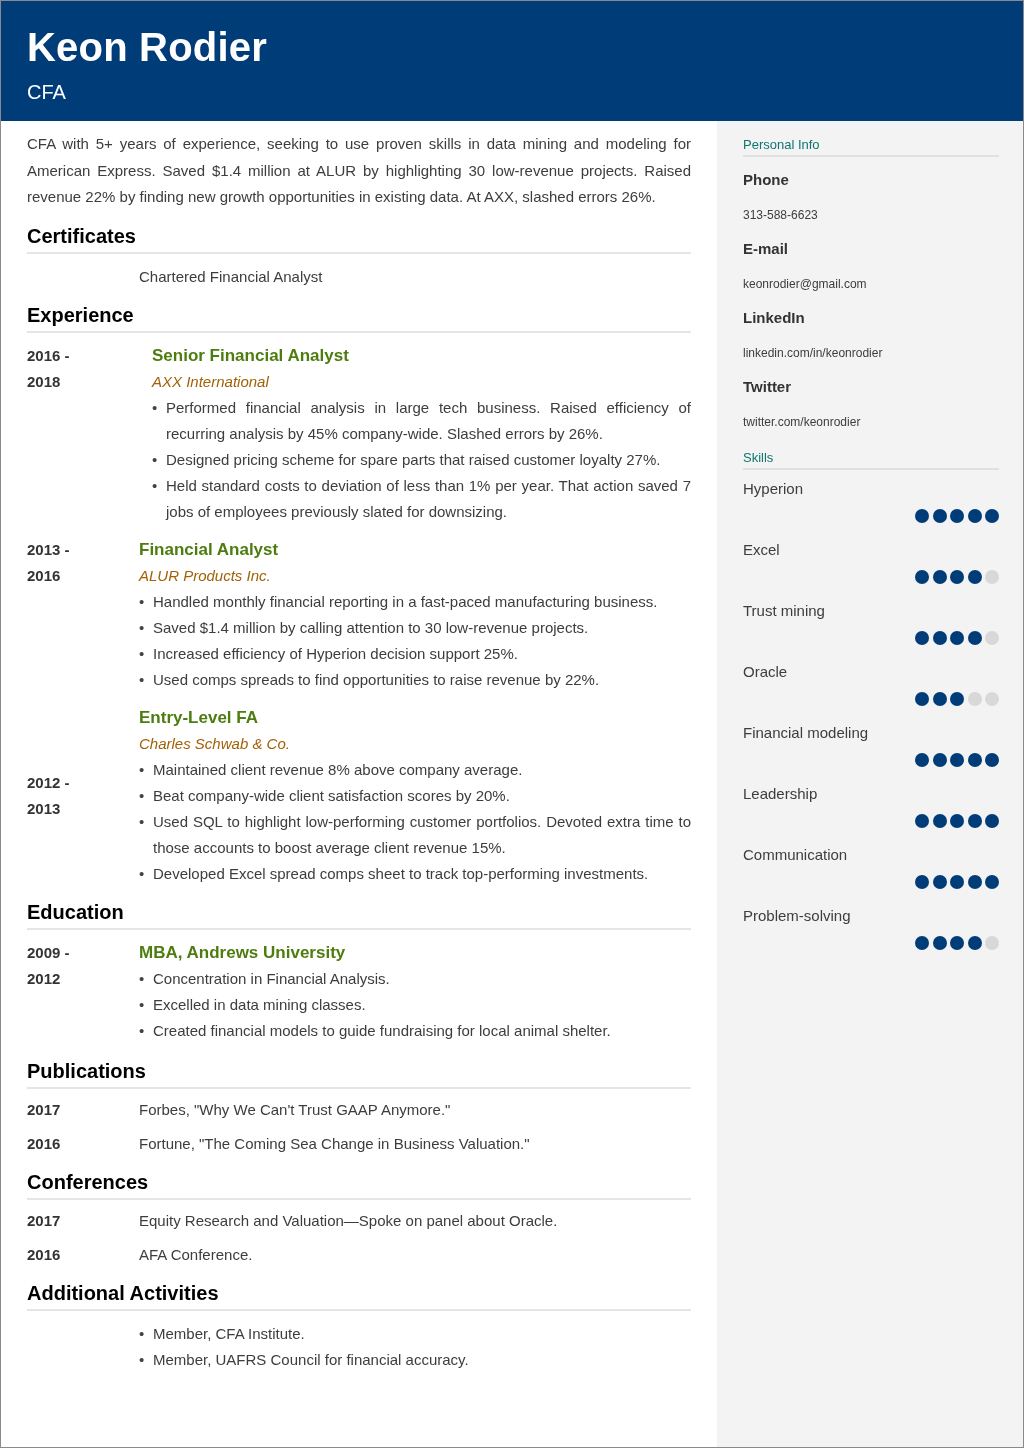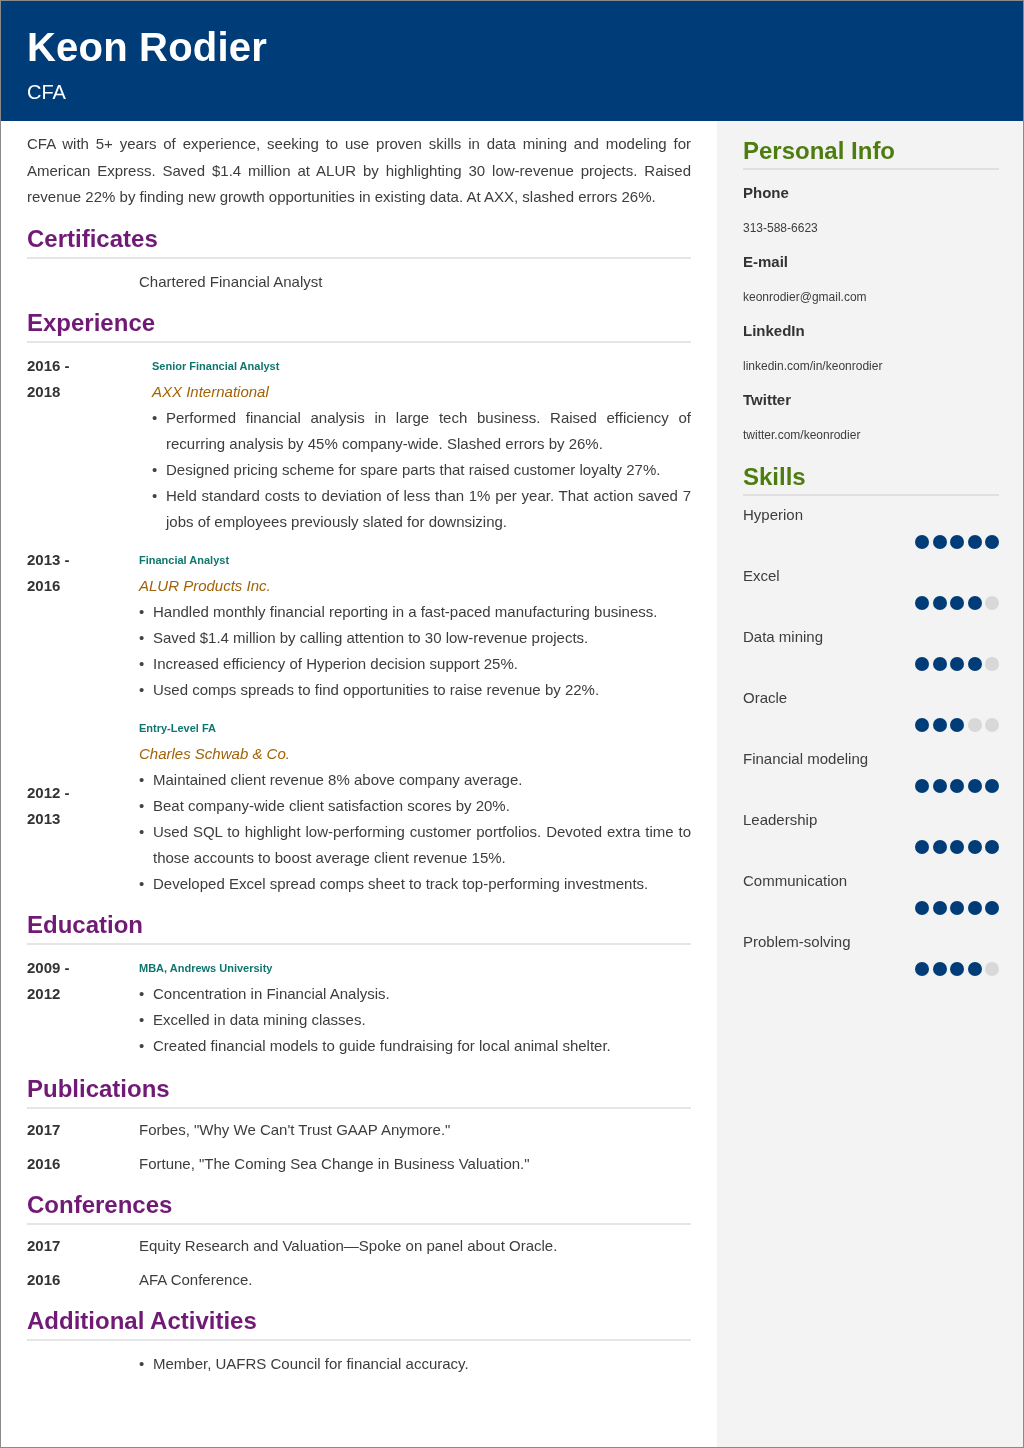--- a/index.html
+++ b/index.html
@@ -30,42 +30,42 @@
     position: absolute; left: 716px; top: 120px; width: 306px; height: 1326px;
     background: #f3f3f3;
   }
   .main {
     position: absolute; left: 26px; top: 130px; width: 664px;
   }
   .summary {
     font-size: 15px; line-height: 26.5px; text-align: justify; color: #3d3d3d;
   }
   .section-title {
-    font-size: 24px; font-weight: bold; color: #701a75;
+    font-size: 20px; font-weight: bold; color: #000000;
     padding-bottom: 4px; border-bottom: 2px solid #e5e5e5;
   }
   .section { margin-top: 12px; }
   .row { display: flex; }
   .date {
     width: 112px; flex: none; font-size: 15px; font-weight: bold; color: #333;
     line-height: 26px;
   }
   .body { flex: 1; font-size: 15px; line-height: 26px; color: #3d3d3d; }
-  .job-title { font-size: 11px; font-weight: bold; color: #0f766e; line-height: 26px; }
+  .job-title { font-size: 17px; font-weight: bold; color: #4d7c0f; line-height: 26px; }
   .company { font-style: italic; color: #a16207; }
   ul.bullets { list-style: none; }
   ul.bullets li {
     position: relative; padding-left: 14px; text-align: justify;
   }
   ul.bullets li::before {
     content: "\2022"; position: absolute; left: 0; top: 0; color: #444;
   }
   .sb-inner { position: absolute; left: 26px; top: 16px; width: 256px; }
   .sb-title {
-    font-size: 24px; font-weight: bold; color: #4d7c0f;
+    font-size: 13px; font-weight: normal; color: #0f766e;
     padding-bottom: 3px; border-bottom: 2px solid #e0e0e0;
   }
   .info-label { font-size: 15px; font-weight: bold; color: #333; margin-top: 13px; line-height: 20px; }
   .info-value { font-size: 12px; color: #3d3d3d; margin-top: 15px; line-height: 20px; }
   .skill { height: 61px; position: relative; }
   .skill-name { position: absolute; left: 0; top: 10px; font-size: 15px; color: #3d3d3d; }
   .dots { position: absolute; right: 0; top: 39px; display: flex; gap: 3.5px; }
   .dot { width: 14px; height: 14px; border-radius: 50%; background: #d8d8d8; }
   .dot.on { background: #003d78; }
 </style>
@@ -112,21 +112,21 @@
       <div class="skill-name">Excel</div>
       <div class="dots">
                 <span class="dot on"></span>
                 <span class="dot on"></span>
                 <span class="dot on"></span>
                 <span class="dot on"></span>
                 <span class="dot"></span>
               </div>
             </div>
             <div class="skill">
-      <div class="skill-name">Data mining</div>
+      <div class="skill-name">Trust mining</div>
       <div class="dots">
                 <span class="dot on"></span>
                 <span class="dot on"></span>
                 <span class="dot on"></span>
                 <span class="dot on"></span>
                 <span class="dot"></span>
               </div>
             </div>
             <div class="skill">
       <div class="skill-name">Oracle</div>
@@ -287,18 +287,19 @@
         <div class="date">2016</div>
         <div class="body">AFA Conference.</div>
       </div>
     </div>
 
     <div class="section" style="margin-top:14px">
       <div class="section-title">Additional Activities</div>
       <div class="row" style="margin-top:10px">
         <div class="date"></div>
         <ul class="bullets body">
+          <li>Member, CFA Institute.</li>
           <li>Member, UAFRS Council for financial accuracy.</li>
         </ul>
       </div>
     </div>
   </div>
 </div>
 
 </body></html>

